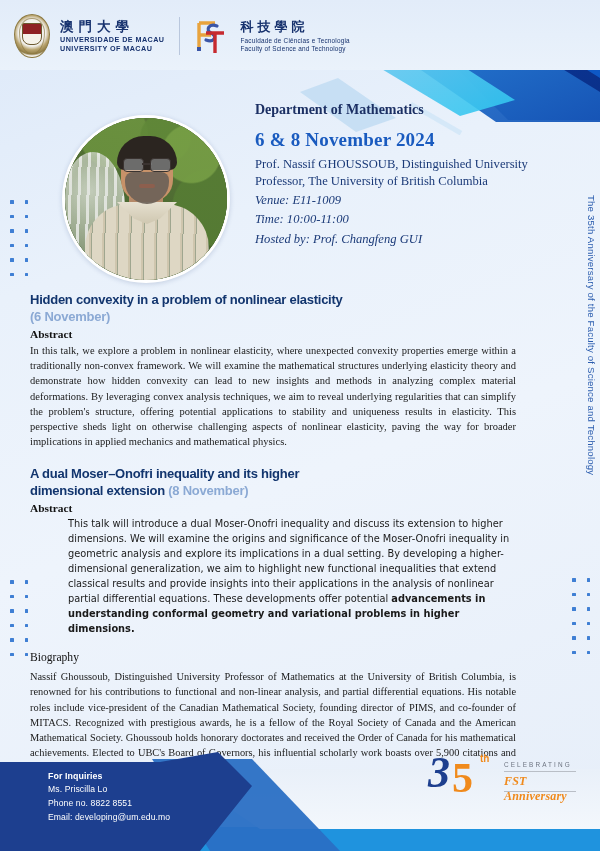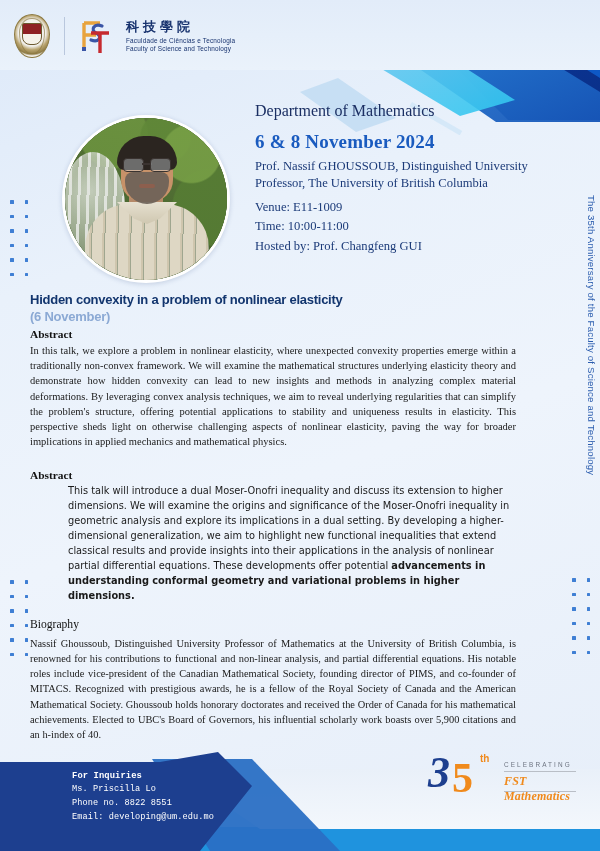--- a/index.html
+++ b/index.html
@@ -80,24 +80,24 @@
   .ph-beard{position:absolute;left:60px;top:54px;width:44px;height:32px;border-radius:8px 8px 22px 22px;background:#6d6258;opacity:.92;}
   .ph-mouth{position:absolute;left:74px;top:66px;width:16px;height:4px;border-radius:3px;background:#8d5f4e;}
   .ph-glass{position:absolute;left:58px;top:40px;width:48px;height:12px;}
   .ph-glass .lens{position:absolute;top:0;width:19px;height:12px;border:1.6px solid #3a3330;border-radius:4px;background:rgba(230,240,250,.35);}
   .ph-glass .lens.l{left:0;} .ph-glass .lens.r{right:0;}
   .ph-glass .br{position:absolute;left:19px;top:5px;width:10px;height:1.6px;background:#3a3330;}
 
   
   .event{position:absolute;left:255px;top:102px;width:290px;color:#1d3f86;
          font-family:"Liberation Serif", serif;}
-  .dept{font-size:16px;font-weight:normal;color:#1b2f63;margin-bottom:11px;}
+  .dept{font-size:14px;font-weight:bold;color:#1b2f63;margin-bottom:11px;}
   .dates{font-size:19px;font-weight:bold;color:#1a5bbf;margin-bottom:5px;letter-spacing:.2px;}
   .speaker{font-size:12.6px;line-height:1.38;color:#1b3a78;}
-  .meta{font-size:12.6px;line-height:1.55;color:#1b3a78;margin-top:5px;}
+  .meta{font-size:12.6px;line-height:1.55;color:#1b3a78;font-style:italic;}
 
   
   .content{position:absolute;left:30px;top:292px;width:486px;}
   .talk-title{
     font-family:Liberation Sans, sans-serif;font-weight:bold;font-size:13px;
     color:#12356e;line-height:1.28;letter-spacing:-.25px;
   }
   .talk-date{color:#8ba9d4;font-weight:bold;text-align:center;}
   .abstract-h{
     font-family:"Liberation Serif", serif;font-weight:bold;font-size:11.4px;
@@ -135,21 +135,21 @@
   .f-navy-shape{
     position:absolute;left:0;bottom:0;width:300px;height:99px;background:#1d3f8f;
     clip-path:polygon(0 10px, 160px 10px, 218px 0, 252px 34px, 252px 34px, 200px 99px, 0 99px);
   }
   .f-mid-shape{
     position:absolute;left:0;bottom:0;width:340px;height:92px;background:#2a6fc4;
     clip-path:polygon(152px 0, 252px 0, 340px 92px, 210px 92px);
     opacity:.95;
   }
   .finq{position:absolute;left:48px;bottom:26px;color:#fff;font-size:8.6px;line-height:1.62;
-         font-family:Liberation Mono, monospace;letter-spacing:.1px;margin-left:24px;}
+         font-family:Liberation Sans, sans-serif;letter-spacing:.1px;}
   .finq .h{font-weight:bold;font-size:8.8px;}
 
   
   .anniv{position:absolute;right:22px;bottom:50px;width:150px;height:46px;}
   .an-3{position:absolute;left:0;top:-4px;font-family:"Liberation Serif",serif;font-size:44px;
         font-weight:bold;color:#1d3f8f;line-height:1;font-style:italic;}
   .an-5{position:absolute;left:24px;top:2px;font-family:"Liberation Serif",serif;font-size:42px;
         font-weight:bold;color:#f08a1c;line-height:1;}
   .an-th{position:absolute;left:52px;top:-2px;font-size:10px;font-weight:bold;color:#f08a1c;}
   .an-celebrating{position:absolute;left:76px;top:6px;font-size:6.4px;letter-spacing:2.1px;color:#6d7480;}
@@ -191,20 +191,25 @@
       <polygon points="176,0 230,0 300,42 300,8" fill="#18a5e6" opacity="0.9"></polygon>
       <polygon points="0,92 38,78 96,118 56,132" fill="#bcd9f2" opacity="0.75"></polygon>
       <rect x="112" y="102" width="58" height="5" fill="#cfe6f8" opacity="0.8" transform="rotate(30 112 102)"></rect>
     </svg>
   </div>
 
   <div class="header-band"></div>
   <div class="logos">
 
     <div class="um-crest"></div>
+    <div class="um-names">
+      <div class="um-cn">澳門大學</div>
+      <div class="um-pt">UNIVERSIDADE DE MACAU</div>
+      <div class="um-en">UNIVERSITY OF MACAU</div>
+    </div>
 
     <div class="divider-v"></div>
 
     <div class="fst-mark">
       <svg width="36" height="40" viewBox="0 0 36 40">
         <path d="M6 7 h16 M6 7 v26 M6 19 h12" stroke="#e8a33d" stroke-width="3.4" fill="none"></path>
         <path d="M24 10 c-8 -3 -12 4 -6 7 c7 3 3 10 -5 7" stroke="#3a55a6" stroke-width="3.2" fill="none" stroke-linecap="round"></path>
         <path d="M13 17 h18 M22 17 v20" stroke="#c62a2f" stroke-width="3.4" fill="none"></path>
         <rect x="4" y="31" width="4" height="4" fill="#3a55a6"></rect>
       </svg>
@@ -292,20 +297,25 @@
 
     <div class="talk-title">
       <span>Hidden convexity in a problem of nonlinear elasticity</span><br>
       <span class="talk-date">(6 November)</span>
     </div>
     <div class="abstract-h">Abstract</div>
     <div class="abs-serif">In this talk, we explore a problem in nonlinear elasticity, where unexpected convexity properties emerge within a traditionally non-convex framework. We will examine the mathematical structures underlying elasticity theory and demonstrate how hidden convexity can lead to new insights and methods in analyzing complex material deformations. By leveraging convex analysis techniques, we aim to reveal underlying regularities that can simplify the problem's structure, offering potential applications to stability and uniqueness results in elasticity. This perspective sheds light on otherwise challenging aspects of nonlinear elasticity, paving the way for broader implications in applied mechanics and mathematical physics.</div>
 
     <div class="spacer-1"></div>
 
+    <div class="talk-title">
+      <span>A dual Moser–Onofri inequality and its higher</span><br>
+      <span>dimensional extension</span>
+      <span class="talk-date">(8 November)</span>
+    </div>
     <div class="abstract-h">Abstract</div>
     <div class="abs-sans"><span>This talk will introduce a dual Moser-Onofri inequality and discuss its extension to higher dimensions. We will examine the origins and significance of the Moser-Onofri inequality in geometric analysis and explore its implications in a dual setting. By developing a higher-dimensional generalization, we aim to highlight new functional inequalities that extend classical results and provide insights into their applications in the analysis of nonlinear partial differential equations. These developments offer potential </span><b>advancements in understanding conformal geometry and variational problems in higher dimensions.</b></div>
 
     <div class="spacer-2"></div>
 
     <div class="bio-h">Biography</div>
     <div class="bio-b">Nassif Ghoussoub, Distinguished University Professor of Mathematics at the University of British Columbia, is renowned for his contributions to functional and non-linear analysis, and partial differential equations. His notable roles include vice-president of the Canadian Mathematical Society, founding director of PIMS, and co-founder of MITACS. Recognized with prestigious awards, he is a fellow of the Royal Society of Canada and the American Mathematical Society. Ghoussoub holds honorary doctorates and received the Order of Canada for his mathematical achievements. Elected to UBC's Board of Governors, his influential scholarly work boasts over 5,900 citations and an h-index of 40.</div>
   </div>
 
   <div class="sidetext">The 35th Anniversary of the Faculty of Science and Technology</div>
@@ -323,18 +333,18 @@
       <div>Phone no. 8822 8551</div>
       <div>Email: developing@um.edu.mo</div>
     </div>
 
     <div class="anniv">
       <span class="an-3">3</span>
       <span class="an-5">5</span>
       <span class="an-th">th</span>
       <span class="an-celebrating">CELEBRATING</span>
       <span class="an-rule"></span>
-      <span class="an-fst">FST Mathematics</span>
+      <span class="an-fst">FST Anniversary</span>
       <span class="an-rule2"></span>
     </div>
   </div>
 
 </div>
 
 </body></html>

